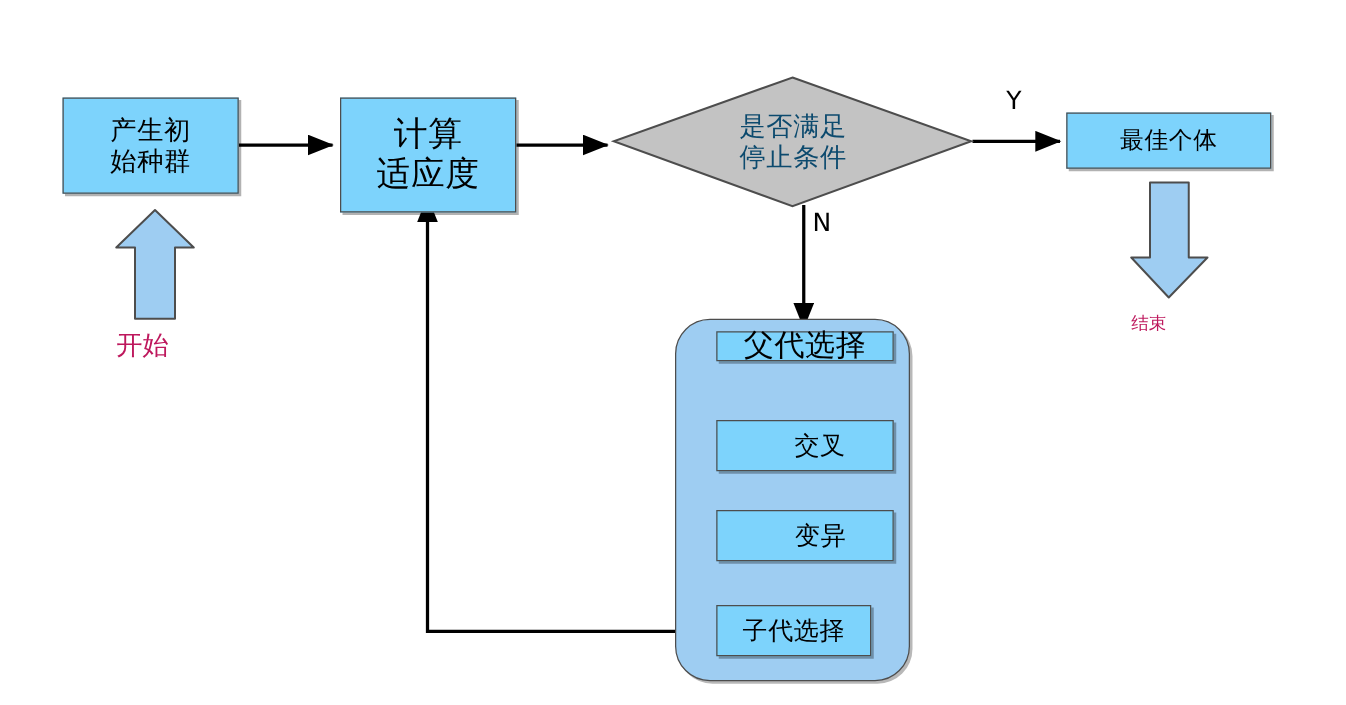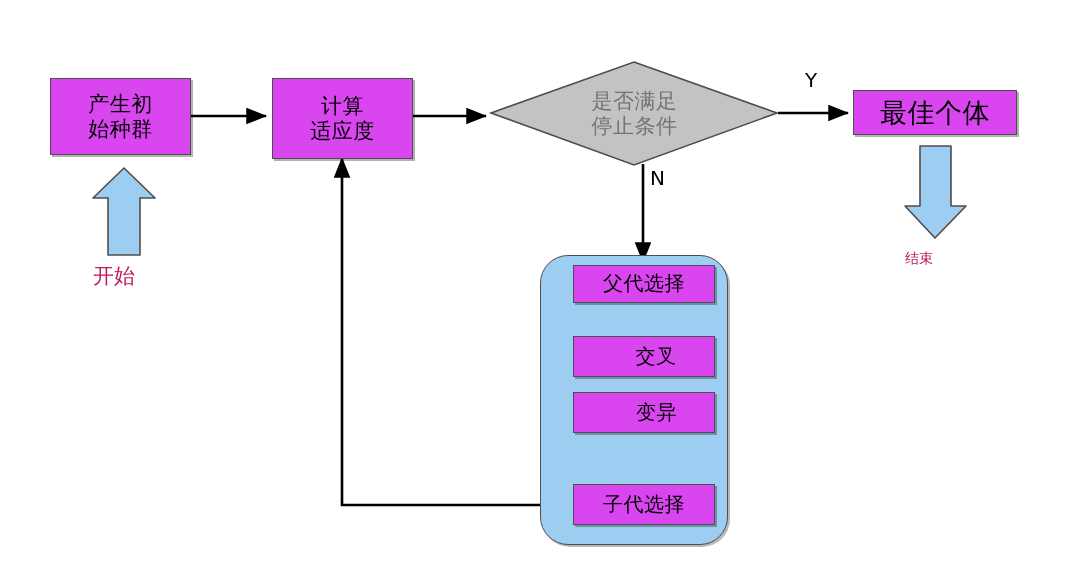--- a/index.html
+++ b/index.html
@@ -26,21 +26,21 @@
   }
   
   .node {
     position: absolute;
     box-sizing: border-box;
     display: flex;
     align-items: center;
     justify-content: center;
     text-align: center;
     color: #000000;
-    background: #d946ef;
+    background: #7dd3fc;
     border: 1px solid #4d4d4d;
     line-height: 1.18;
     letter-spacing: 0.5px;
     font-weight: 500;
     white-space: pre-line;
     z-index: 4;
   }
   .node.shadow {
     box-shadow: 2px 2px 0 rgba(0,0,0,0.30);
   }
@@ -55,21 +55,21 @@
     top: 0;
     width: 100%;
     height: 100%;
     display: flex;
     align-items: center;
     justify-content: center;
     text-align: center;
     white-space: pre-line;
     line-height: 1.18;
     letter-spacing: 0.5px;
-    color: #737373;
+    color: #0c4a6e;
     font-weight: 500;
   }
   
   .group-box {
     position: absolute;
     box-sizing: border-box;
     background: #9ecdf2;
     border: 1px solid #4d4d4d;
     border-radius: 28px;
     box-shadow: 2px 2px 0 rgba(0,0,0,0.28);
@@ -124,37 +124,37 @@
     <polygon points="920,146 951,146 951,206 966,206 935,238 905,206 920,206" fill="#9ecdf2" stroke="#4d4d4d" stroke-width="1.6" stroke-linejoin="round"></polygon>
 
     <polygon points="634,62 777,113 634,165 491,113" fill="#c3c3c3" stroke="#4d4d4d" stroke-width="1.6"></polygon>
   </svg>
 
   <div class="group-box" style="left:540px; top:255px; width:188px; height:290px;"></div>
 
   <div class="node shadow" style="left:50px; top:78px; width:141px; height:77px; font-size:21px;">产生初
 始种群</div>
 
-  <div class="node shadow" style="left:272px; top:78px; width:141px; height:81px; font-size:21px;">计算
+  <div class="node shadow" style="left:272px; top:78px; width:141px; height:92px; font-size:27px;">计算
 适应度</div>
 
   <div class="diamond-wrap" style="left:491px; top:62px; width:287px; height:103px;">
     <div class="diamond-label" style="font-size:21px;">是否满足
 停止条件</div>
   </div>
 
-  <div class="node shadow" style="left:853px; top:90px; width:164px; height:45px; font-size:27px;">最佳个体</div>
+  <div class="node shadow" style="left:853px; top:90px; width:164px; height:45px; font-size:19px;">最佳个体</div>
 
-  <div class="node shadow" style="left:573px; top:265px; width:142px; height:38px; font-size:20px;font-family:Liberation Serif, serif;">父代选择</div>
+  <div class="node shadow" style="left:573px; top:265px; width:142px; height:24px; font-size:24px;font-family:Liberation Serif, serif;">父代选择</div>
 
   <div class="node shadow" style="left:573px; top:336px; width:142px; height:41px; font-size:20px;padding-left:24px;">交叉</div>
 
-  <div class="node shadow" style="left:573px; top:392px; width:142px; height:41px; font-size:20px;padding-left:25px;">变异</div>
+  <div class="node shadow" style="left:573px; top:408px; width:142px; height:41px; font-size:20px;padding-left:25px;">变异</div>
 
-  <div class="node shadow" style="left:573px; top:484px; width:142px; height:41px; font-size:20px;">子代选择</div>
+  <div class="node shadow" style="left:573px; top:484px; width:124px; height:41px; font-size:20px;">子代选择</div>
 
   <div class="plain-label" style="left:93px; top:262px; font-size:21px;">开始</div>
 
   <div class="plain-label" style="left:905px; top:250px; font-size:14px;">结束</div>
 
   <div class="edge-label" style="left:805px; top:68px; font-size:20px;">Y</div>
 
   <div class="edge-label" style="left:650px; top:166px; font-size:20px;">N</div>
 
 </div>

